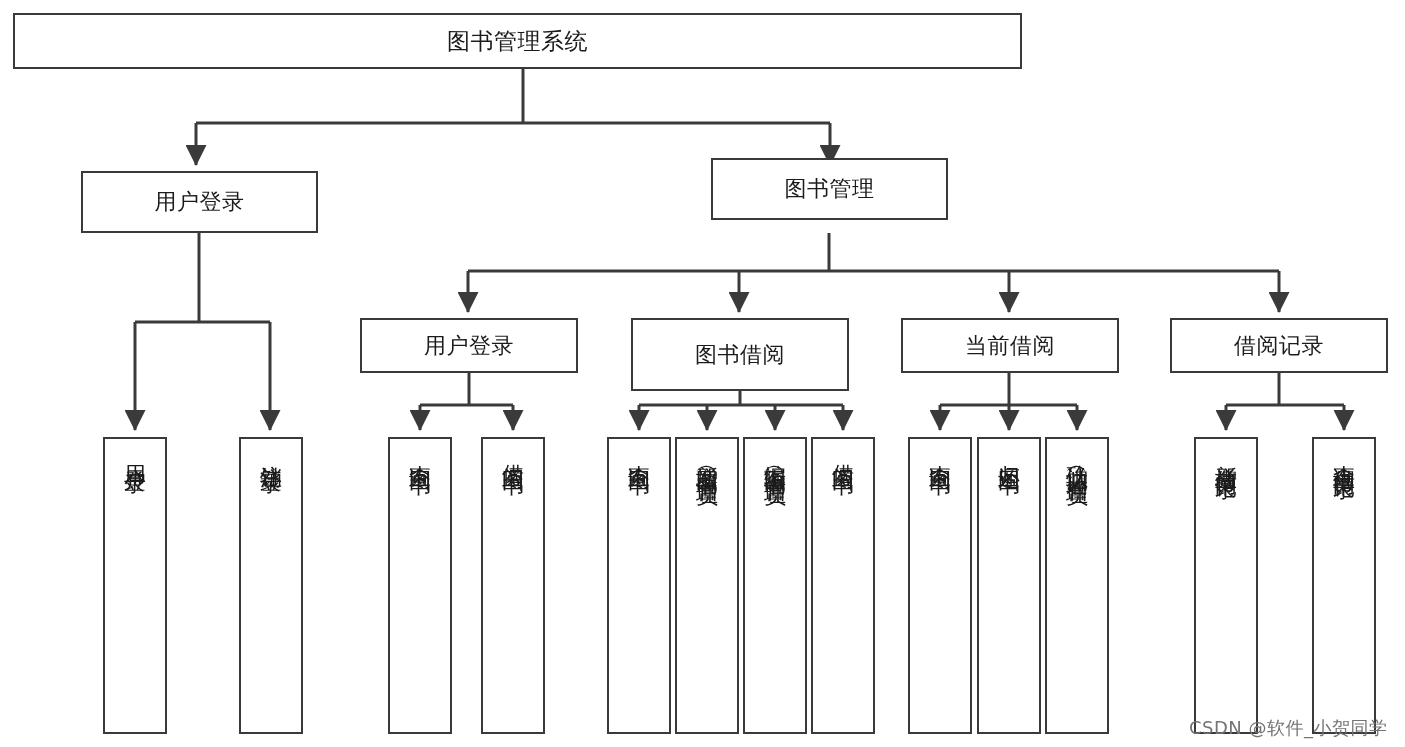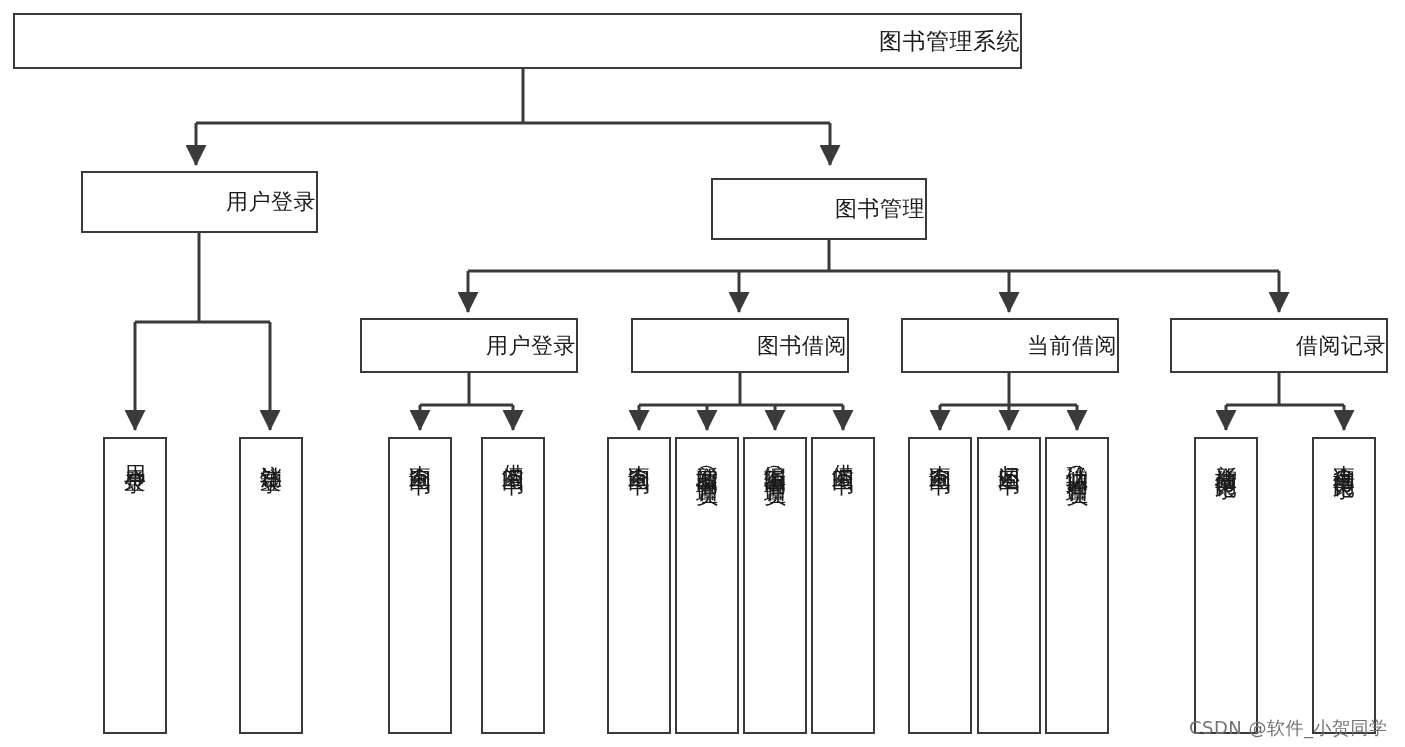--- a/index.html
+++ b/index.html
@@ -31,21 +31,20 @@
     background: #ffffff;
     border: 2px solid #3a3a3a;
     display: flex;
     align-items: center;
     justify-content: center;
     color: #1b1b1b;
   }
   .node.horizontal {
     font-size: 22px;
     letter-spacing: 0.5px;
-    justify-content: flex-end;
   }
   .node.vertical {
     font-size: 22px;
     padding-top: 8px;
     align-items: flex-start;
   }
   .node.vertical .vlabel {
     writing-mode: vertical-rl;
     text-orientation: upright;
     letter-spacing: 3px;
@@ -121,28 +120,28 @@
     </g>
   </svg>
 
   <div class="node horizontal root" style="left:13px; top:13px; width:1009px; height:56px;">
     <span>图书管理系统</span>
   </div>
 
   <div class="node horizontal" style="left:81px; top:171px; width:237px; height:62px;">
     <span>用户登录</span>
   </div>
-  <div class="node horizontal" style="left:711px; top:178px; width:216px; height:62px;">
+  <div class="node horizontal" style="left:711px; top:158px; width:237px; height:62px;">
     <span>图书管理</span>
   </div>
 
   <div class="node horizontal" style="left:360px; top:318px; width:218px; height:55px;">
     <span>用户登录</span>
   </div>
-  <div class="node horizontal" style="left:631px; top:318px; width:218px; height:55px;">
+  <div class="node horizontal" style="left:631px; top:318px; width:218px; height:73px;">
     <span>图书借阅</span>
   </div>
   <div class="node horizontal" style="left:1170px; top:318px; width:218px; height:55px;">
     <span>借阅记录</span>
   </div>
   <div class="node horizontal" style="left:901px; top:318px; width:218px; height:55px;">
     <span>当前借阅</span>
   </div>
 
   <div class="node vertical" style="left:103px; top:437px; width:64px; height:297px;">

